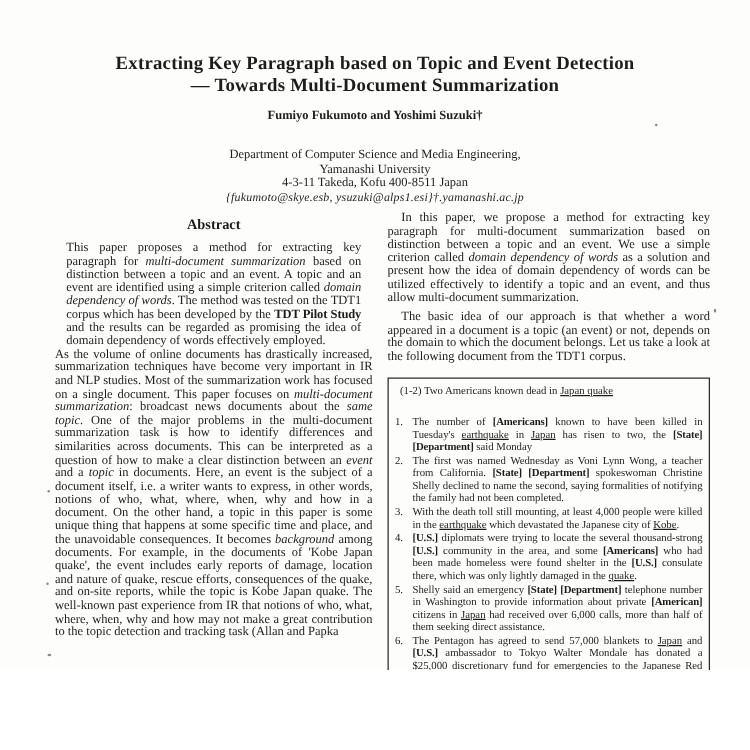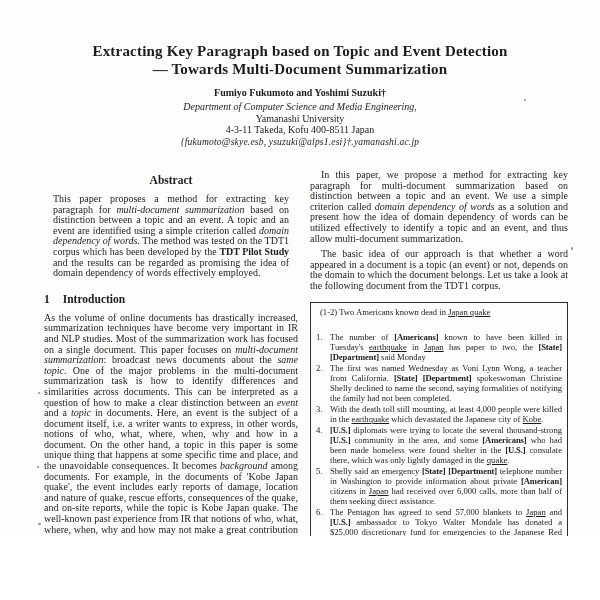--- a/index.html
+++ b/index.html
@@ -5,21 +5,21 @@
   html,body { margin:0; padding:0; background:#ffffff; }
   .page {
     position:relative; width:600px; height:536px; overflow:hidden;
     background:#fdfdfc; color:#1c1c1c;
     font-family:"Liberation Serif","DejaVu Serif",serif;
   }
   .header { position:absolute; top:42px; left:0; width:600px; text-align:center; }
   .title-line { font-size:15px; font-weight:bold; line-height:18px; letter-spacing:.2px; }
   .authors { margin-top:9px; font-size:10px; font-weight:bold; }
   .affil { font-size:10px; line-height:11.5px; }
-  .affil-first { margin-top:3px;font-style:italic; }
+  .affil-first { margin-top:20px; }
   .email { font-size:9.5px; font-style:italic; margin-top:1px; letter-spacing:.2px; }
 
   .columns { position:absolute; top:158px; left:44px; width:524px; display:flex; gap:12px; align-items:flex-start; }
   .col-left  { width:254px; }
   .col-right { width:258px; padding-top:12px; }
 
   .abstract-head { text-align:center; font-weight:bold; font-size:11.5px; margin:16px 0 8px 0; }
   .para { font-size:10px; line-height:10.6px; text-align:justify; margin:0;font-family:Liberation Serif, serif; }
   .abstract-body { margin:0 9px; }
   .section-head { font-size:11.5px; font-weight:bold; margin:14px 0 8px 0; }
@@ -55,36 +55,33 @@
     <div class="affil">Yamanashi University</div>
     <div class="affil">4-3-11 Takeda, Kofu 400-8511 Japan</div>
     <div class="email">{fukumoto@skye.esb, ysuzuki@alps1.esi}†.yamanashi.ac.jp</div>
   </div>
 
   <div class="columns">
 
     <div class="col-left">
       <div class="abstract-head">Abstract</div>
       <p class="para abstract-body"><span>This paper proposes a method for extracting key paragraph for </span><span class="seg-i">multi-document summarization</span><span> based on distinction between a topic and an event. A topic and an event are identified using a simple criterion called </span><span class="seg-i">domain dependency of words</span><span>. The method was tested on the TDT1 corpus which has been developed by the </span><span class="seg-b">TDT Pilot Study</span><span> and the results can be regarded as promising the idea of domain dependency of words effectively employed.</span></p>
-      <div class="section-head">
-        <span class="section-num">1</span><span>Introduction</span>
-      </div>
       <p class="para"><span>As the volume of online documents has drastically increased, summarization techniques have become very important in IR and NLP studies. Most of the summarization work has focused on a single document. This paper focuses on </span><span class="seg-i">multi-document summarization</span><span>: broadcast news documents about the </span><span class="seg-i">same topic</span><span>. One of the major problems in the multi-document summarization task is how to identify differences and similarities across documents. This can be interpreted as a question of how to make a clear distinction between an </span><span class="seg-i">event</span><span> and a </span><span class="seg-i">topic</span><span> in documents. Here, an event is the subject of a document itself, i.e. a writer wants to express, in other words, notions of who, what, where, when, why and how in a document. On the other hand, a topic in this paper is some unique thing that happens at some specific time and place, and the unavoidable consequences. It becomes </span><span class="seg-i">background</span><span> among documents. For example, in the documents of 'Kobe Japan quake', the event includes early reports of damage, location and nature of quake, rescue efforts, consequences of the quake, and on-site reports, while the topic is Kobe Japan quake. The well-known past experience from IR that notions of who, what, where, when, why and how may not make a great contribution to the topic detection and tracking task (Allan and Papka</span></p>
     </div>
 
     <div class="col-right">
       <p class="para"><span>In this paper, we propose a method for extracting key paragraph for multi-document summarization based on distinction between a topic and an event. We use a simple criterion called </span><span class="seg-i">domain dependency of words</span><span> as a solution and present how the idea of domain dependency of words can be utilized effectively to identify a topic and an event, and thus allow multi-document summarization.</span></p>
       <p class="para"><span>The basic idea of our approach is that whether a word appeared in a document is a topic (an event) or not, depends on the domain to which the document belongs. Let us take a look at the following document from the TDT1 corpus.</span></p>
 
       <div class="docbox">
         <div class="box-title"><span>(1-2) Two Americans known dead in </span><span class="seg-u">Japan quake</span></div>
 
         <div class="box-item">
           <span class="box-num">1.</span>
-          <span><span>The number of </span><span class="seg-b">[Americans]</span><span> known to have been killed in Tuesday's </span><span class="seg-u">earthquake</span><span> in </span><span class="seg-u">Japan</span><span> has paper to two, the </span><span class="seg-b">[State]</span><span> </span><span class="seg-b">[Department]</span><span> said Monday</span></span>
+          <span><span>The number of </span><span class="seg-b">[Americans]</span><span> known to have been killed in Tuesday's </span><span class="seg-u">earthquake</span><span> in </span><span class="seg-u">Japan</span><span> has risen to two, the </span><span class="seg-b">[State]</span><span> </span><span class="seg-b">[Department]</span><span> said Monday</span></span>
         </div>
         <div class="box-item">
           <span class="box-num">2.</span>
           <span><span>The first was named Wednesday as Voni Lynn Wong, a teacher from California. </span><span class="seg-b">[State]</span><span> </span><span class="seg-b">[Department]</span><span> spokeswoman Christine Shelly declined to name the second, saying formalities of notifying the family had not been completed.</span></span>
         </div>
         <div class="box-item">
           <span class="box-num">3.</span>
           <span><span>With the death toll still mounting, at least 4,000 people were killed in the </span><span class="seg-u">earthquake</span><span> which devastated the Japanese city of </span><span class="seg-u">Kobe</span><span>.</span></span>
         </div>
         <div class="box-item">

